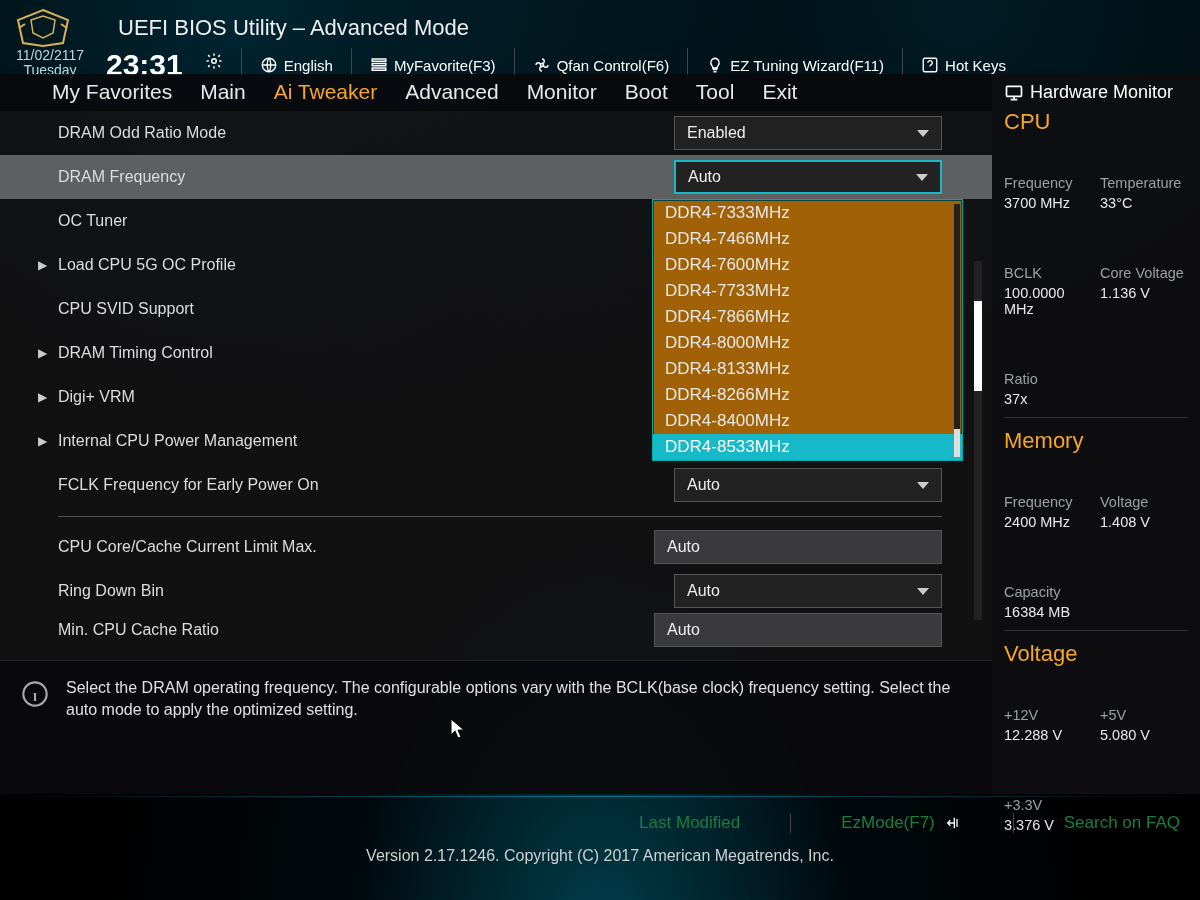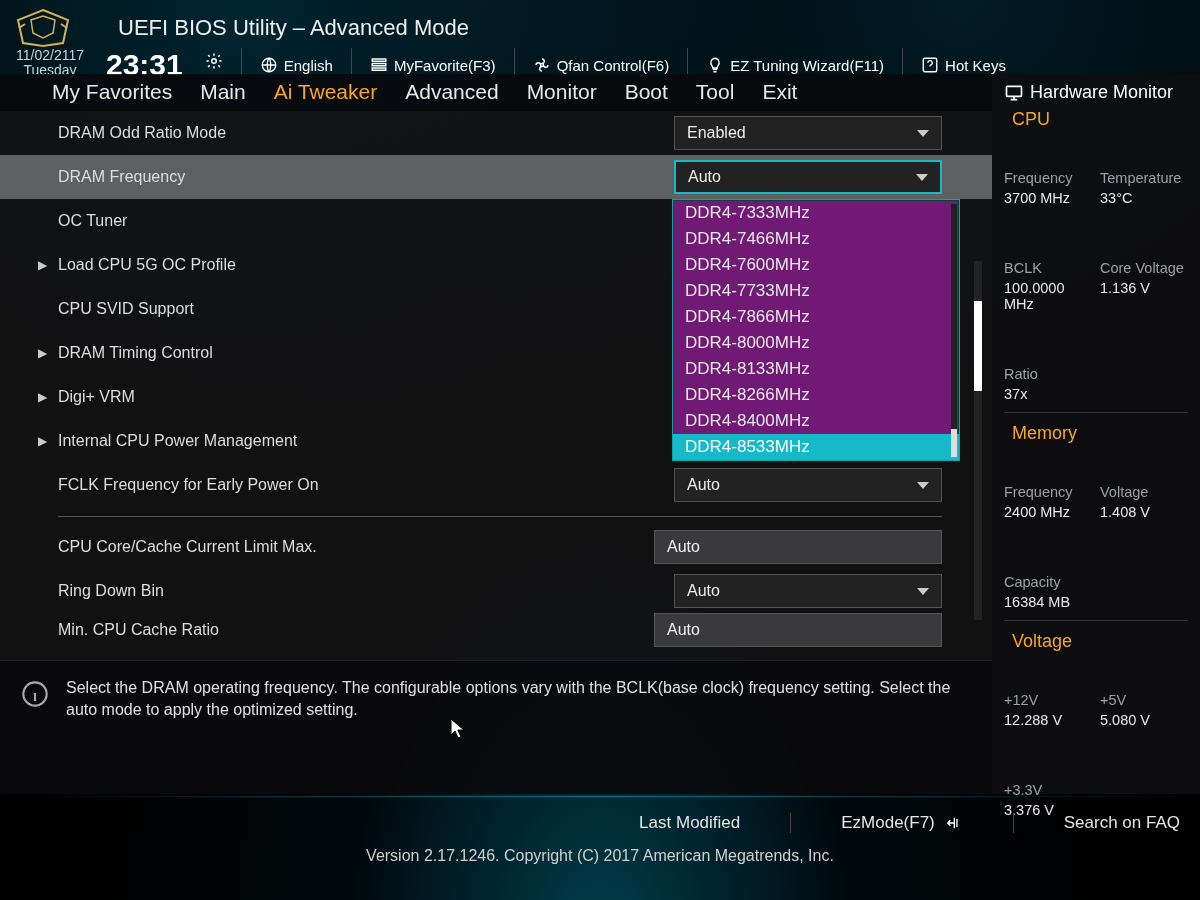--- a/index.html
+++ b/index.html
@@ -54,48 +54,48 @@
   .sel .caret { margin-left:auto; width:0;height:0;border-left:6px solid transparent;border-right:6px solid transparent;border-top:7px solid #ccc;}
   .sel.highlight { border:2px solid #16b9c7; }
   .textbox {
     width:288px; height:34px; border:1px solid #555; background:#3a3a3c;
     display:flex; align-items:center; padding:0 12px; color:#eee; font-size:16px;
   }
   .divider-row { height: 18px; display:flex; align-items:center; padding-left:58px; padding-right:50px;}
   .divider-row .line { flex:1; height:1px; background:#555;}
 
   .dropdown {
-    position:absolute; left:672px; top:88px; width:288px;
-    background:#701a75; border:1px solid #0aa;
+    position:absolute; left:652px; top:88px; width:311px;
+    background:#a16207; border:1px solid #0aa;
     z-index:5; box-shadow:0 0 0 1px #044 inset;
   }
   .dropdown-inner { max-height: 262px; overflow:hidden; position:relative;}
   .dd-item { padding:3px 12px; font-size:17px; color:#e8e8e8; cursor:pointer; white-space:nowrap;}
   .dd-item.sel-item { background:#16b9c7; color:#fff; position:relative;}
   .dd-scroll { position:absolute; right:2px; top:4px; bottom:4px; width:6px; background:#222;}
   .dd-thumb { position:absolute; width:6px; background:#ddd; right:0;}
 
   .right-scroll { position:absolute; right:10px; top:150px; bottom:40px; width:8px; background:#222;}
   .right-scroll .thumb { position:absolute; width:8px; background:#fff; top:40px; height:90px;}
 
   .help-bar { height: 134px; background: rgba(10,10,12,0.93); display:flex; align-items:flex-start; padding:16px 20px; gap:16px; border-top:1px solid #222;}
   .info-icon-wrap { width:30px;height:30px; display:flex;align-items:center;justify-content:center; margin-top:2px; color:#aaa;}
   .help-text { font-size:16px; color:#e0e0e0; line-height:1.35; max-width:900px;}
 
   .sidebar { width:208px; background: rgba(14,14,16,0.92); padding: 8px 12px; font-size:15px; color:#ccc;}
   .sb-title { font-size:18px; color:#fff; margin-bottom:6px; display:flex; align-items:center; gap:6px;}
-  .sb-section { color:#f7a623; font-size:18px; margin: 6px 8px 8px;}
+  .sb-section { color:#f7a623; font-size:22px; margin: 6px 0 8px;}
   .sb-grid { display:grid; grid-template-columns: 1fr 1fr; row-gap:4px; column-gap:8px; font-size:14.5px; margin-bottom:6px;margin-top:40px;}
   .sb-label { color:#9aa0a4;}
   .sb-val { color:#e8e8e8;}
   .sb-hr { height:1px; background:#333; margin:10px 0;}
   .sb-top-ico { width:20px;height:20px; }
 
   .footer { position:relative; z-index:2; height:94px; }
-  .foot-links { display:flex; justify-content:flex-end; gap:50px; padding:16px 20px 4px; font-size:17px; color:#e5e5e5;}
+  .foot-links { display:flex; justify-content:flex-end; gap:50px; padding:16px 20px 4px; font-size:17px; color:#15803d;}
   .foot-link { display:flex; align-items:center; gap:8px; cursor:pointer;}
   .copyright { text-align:center; color:#d0d0d0; font-size:16px; padding-top:10px;}
 
   .cursor { position:absolute; left:450px; top:718px; z-index:50; width:20px;height:20px; pointer-events:none;}
   .foot-divider { height:1px; background: linear-gradient(90deg, rgba(0,170,200,0) 0%, rgba(0,170,200,0.6) 50%, rgba(0,170,200,0) 100%); margin-top:2px;}
 </style>
 </head>
 <body>
 
 <div class="bg-rays"></div>

